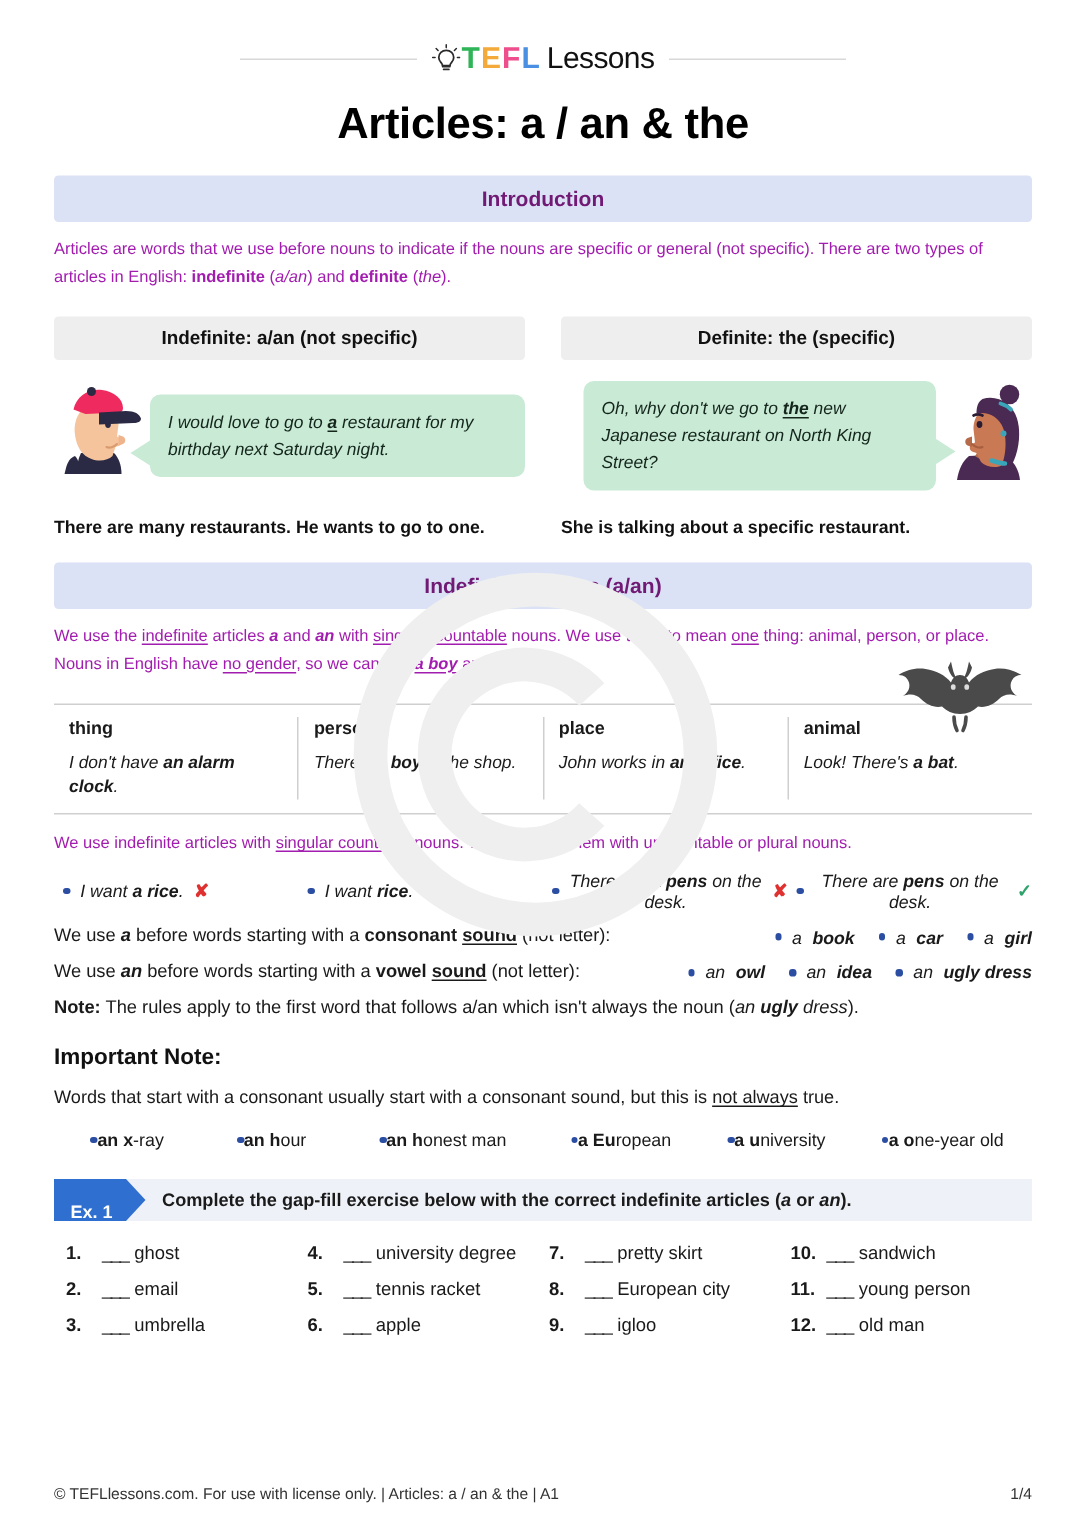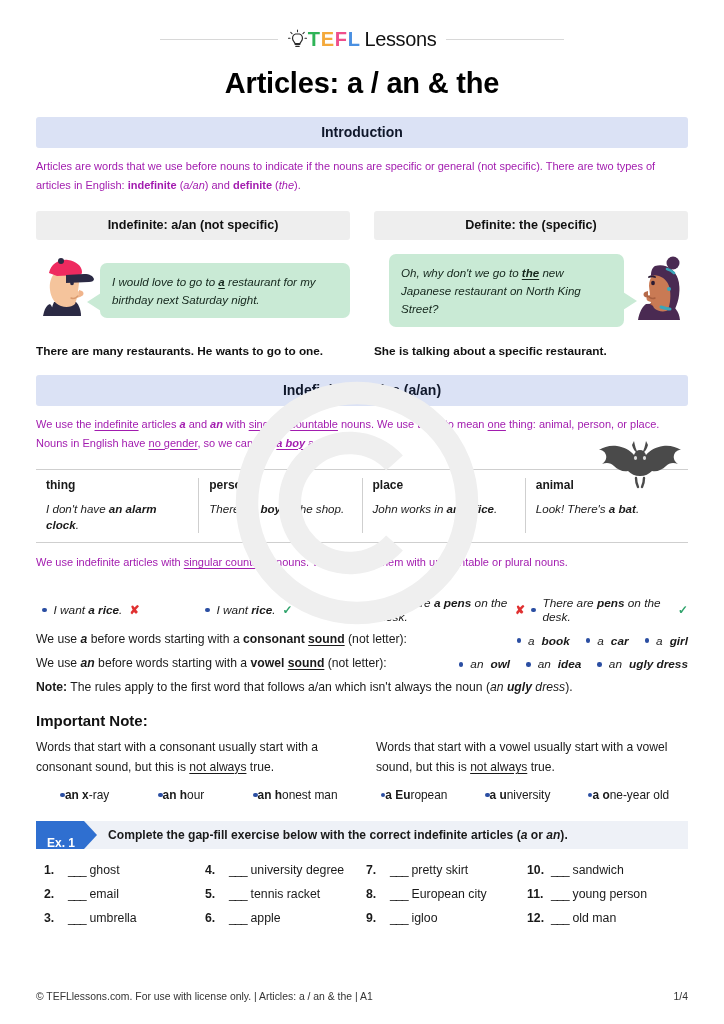--- a/index.html
+++ b/index.html
@@ -48,21 +48,21 @@
     color: #000;
   }
 
   
   .band {
     background: #dbe2f5;
     border-radius: 3px;
     text-align: center;
     font-size: 14px;
     font-weight: 700;
-    color: #0f172a;
+    color: #701a75;
     padding: 7px 0 8px;
     margin-top: 17px;
     position: relative;
     z-index: 1;
   }
 
   p.body {
     font-size: 11px;
     line-height: 1.72;
     margin-top: 9px;
@@ -125,22 +125,22 @@
   .fourcol .col { flex: 1; padding: 0 10px; }
   .fourcol .col + .col { border-left: 1px solid #cfcfcf; }
   .fourcol .col:first-child { padding-left: 2px; }
   .colhead { font-size: 12px; font-weight: 700; margin-bottom: 9px; }
   .colex { font-size: 11.6px; font-style: italic; line-height: 1.4; }
 
   .bat { position: absolute; right: 0px; top: -33px; width: 96px; height: 52px; z-index: 2; }
 
   
   .bullets {
-    display: flex; margin-top: 24px; align-items: center;
-    position: relative; z-index: 1;
+    display: flex; margin-top: 8px; align-items: center;
+    position: relative; z-index: 1; text-align: center;
   }
   .bullets .cell {
     flex: 1; display: flex; align-items: center; gap: 7px;
     font-size: 11.8px; font-style: italic;
     justify-content: flex-start; padding-left: 6px;
   }
   .dot {
     width: 4.5px; height: 4.5px; border-radius: 50%;
     background: #2b4ea2; flex: 0 0 auto;
   }
@@ -399,23 +399,20 @@
 
   <div class="note">
     <b>Note:</b><span> The rules apply to the first word that follows a/an which isn't always the noun (</span><i><span>an </span><b>ugly</b><span> dress</span></i><span>).</span>
   </div>
 
   <h2 class="imp">Important Note:</h2>
   <div class="twocol">
     <div class="tc">
       <span>Words that start with a consonant usually start with a consonant sound, but this is </span><u>not always</u><span> true.</span>
     </div>
-    <div class="tc">
-      <span>Words that start with a vowel usually start with a vowel sound, but this is </span><u>not always</u><span> true.</span>
-    </div>
   </div>
 
   <div class="examplerow">
     <div class="half">
       <span class="ex">
           <span class="dot"></span>
           <b>an x</b>
           <span>-ray</span>
         </span>
       <span class="ex">

